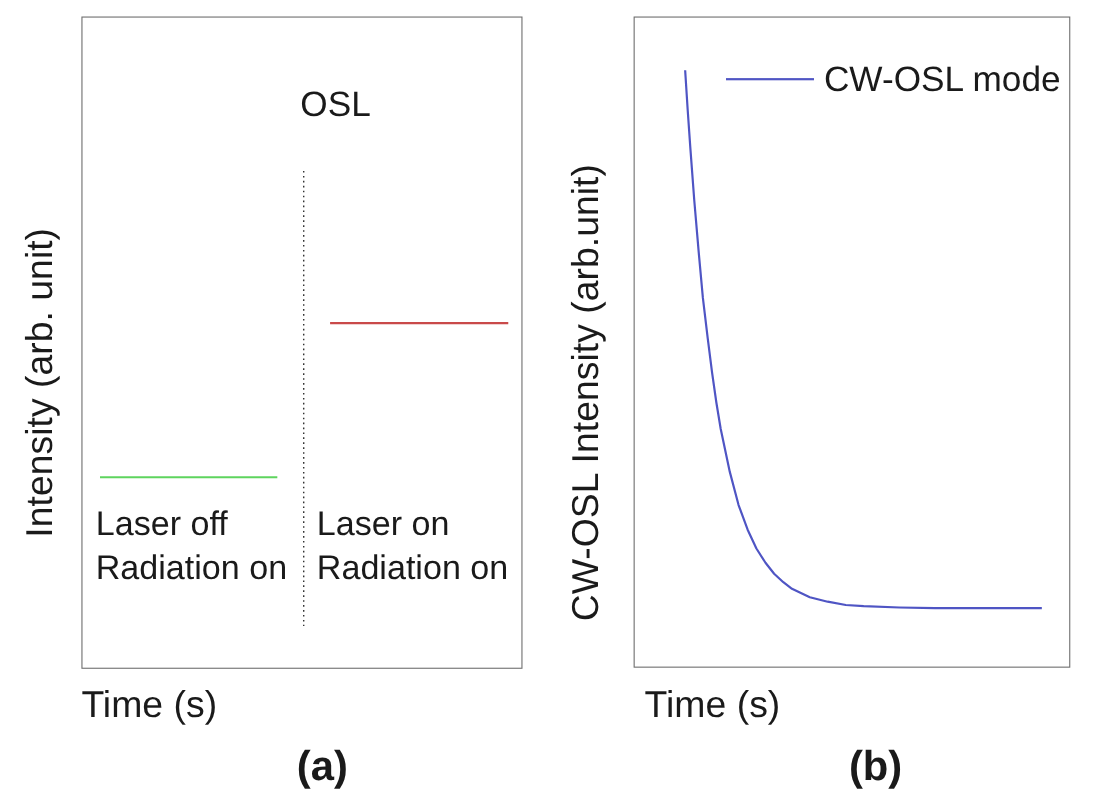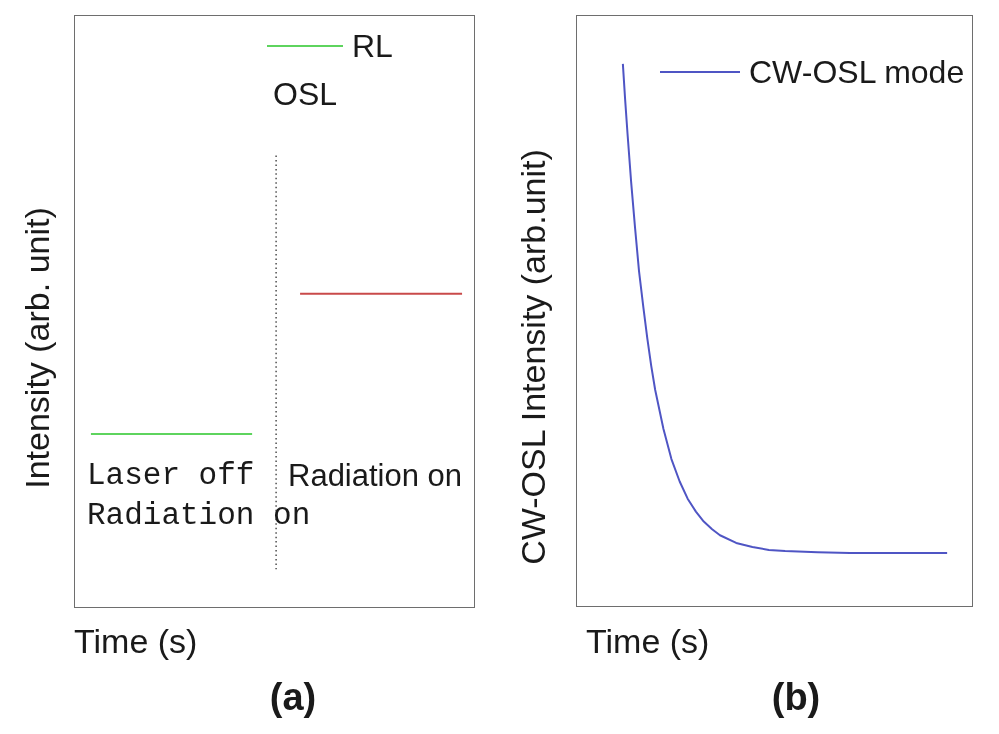--- a/index.html
+++ b/index.html
@@ -38,34 +38,31 @@
 <div class="canvas">
 
   <div class="plot-box box-a">
     <svg viewBox="0 0 401 593" preserveAspectRatio="none">
         <line x1="202.1" x2="202.1" y1="139.9" y2="555.0" stroke="#333333" stroke-width="1.3" stroke-dasharray="1.5 3"></line>
         <polyline points="16.0,419.3 178.0,419.3" fill="none" stroke="#5ed45e" stroke-width="2" stroke-linejoin="round"></polyline>
         <polyline points="226.2,278.7 389.0,278.7" fill="none" stroke="#c94a4a" stroke-width="2" stroke-linejoin="round"></polyline>
       </svg>
   </div>
 
-  <div class="legend-row" style="left:267px;top:26px;">
-    <span class="legend-line" style="background: rgb(94, 212, 94);"></span>
-    <span class="legend-label">RL</span>
-  </div>
   <div class="legend-row" style="left:267px;top:67px;flex-direction:column;">
     <span class="legend-line" style="background: rgb(201, 74, 74);"></span>
     <span class="legend-label">OSL</span>
   </div>
 
-  <div class="annotation" style="left:87px;top:456px;font-family:Liberation Mono, monospace;">
+  <div class="annotation" style="left:87px;top:456px;">
     <div>Laser off</div>
     <div>Radiation on</div>
   </div>
   <div class="annotation" style="left:288px;top:456px;">
+    <div>Laser on</div>
     <div>Radiation on</div>
   </div>
 
   <div class="ylabel" style="left:37px;top:348px;">Intensity (arb. unit)</div>
   <div class="xlabel" style="left:74px;width:401px;top:622px;">Time (s)</div>
   <div class="caption" style="left:193px;top:676px;">(a)</div>
 
   <div class="plot-box box-b">
     <svg viewBox="0 0 397 592" preserveAspectRatio="none">
         <polyline points="46.1,48.0 48.4,84.1 50.8,118.4 54.4,166.4 58.4,213.1 62.3,255.7 66.7,292.4 70.7,323.8 74.6,351.1 78.6,375.3 86.9,414.4 94.9,444.6 103.2,467.1 111.2,484.3 119.5,497.3 127.4,507.3 135.8,515.0 143.7,521.0 160.0,528.7 176.3,532.8 192.9,535.8 209.2,536.9 241.8,538.1 274.3,538.7 306.9,538.7 339.4,538.7 372.0,538.7" fill="none" stroke="#4f55c4" stroke-width="2" stroke-linejoin="round"></polyline>

